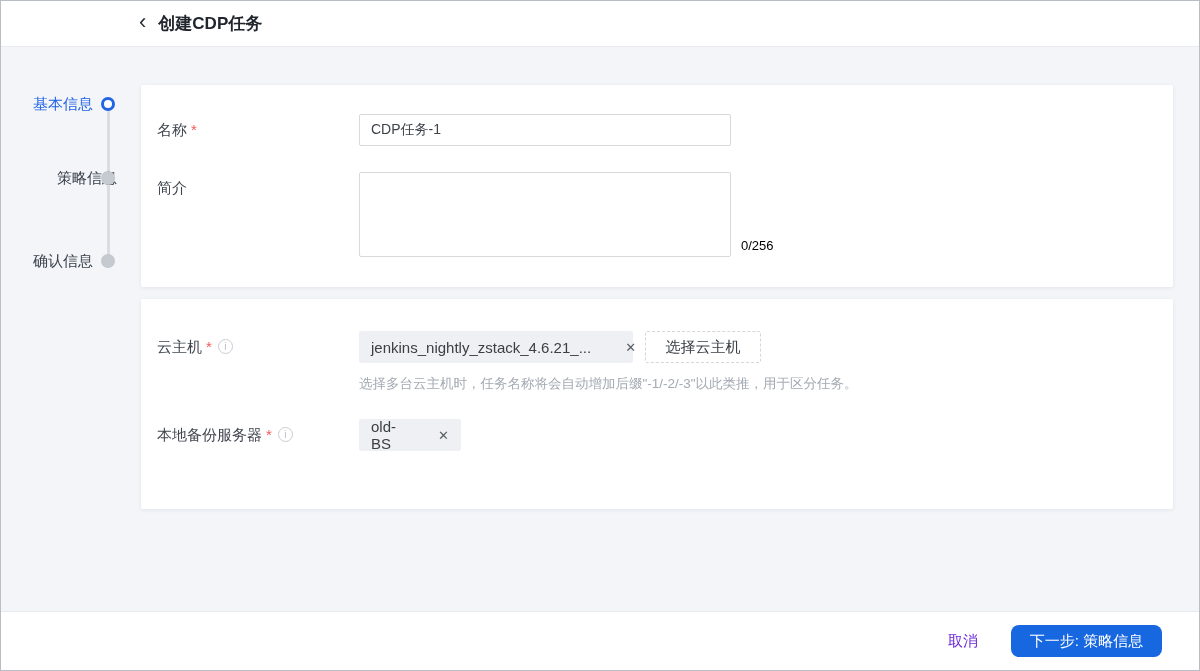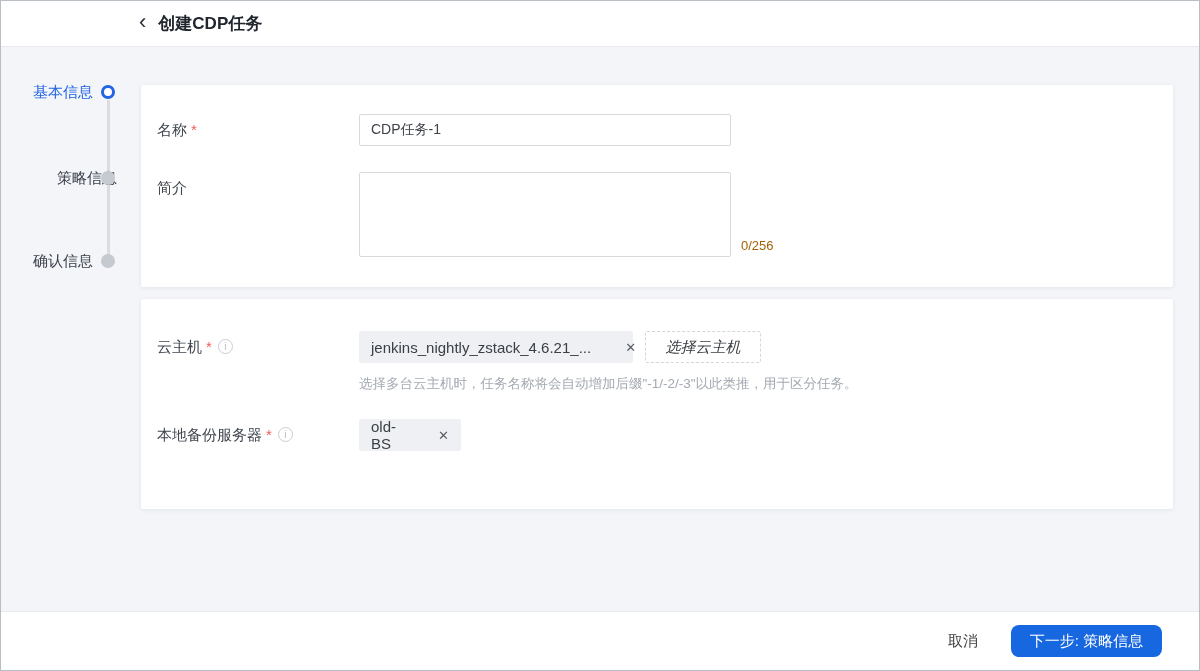--- a/index.html
+++ b/index.html
@@ -23,21 +23,21 @@
   }
   .page-title { font-size: 17px; font-weight: 700; color: #21262e; }
 
   
   .body { position: absolute; top: 46px; left: 0; right: 0; bottom: 59px; background: #f3f5f9; }
 
   
   .stepper { position: absolute; left: 0; top: 0; width: 140px; height: 100%; }
   .step-line { position: absolute; left: 106px; top: 53px; width: 3px; height: 161px; background: #d9dce1; }
   .step { position: absolute; left: 0; width: 140px; height: 20px; display: flex; align-items: center; }
-  .step-1 { top: 35px; } .step-2 { top: 121px; justify-content: center; } .step-3 { top: 204px; }
+  .step-1 { top: 47px; } .step-2 { top: 121px; justify-content: center; } .step-3 { top: 204px; }
   .step-label { display: inline-block; width: 92px; text-align: right; font-size: 15px; color: #3b414b; cursor: pointer; }
   .step-active .step-label { color: #2264e4; }
   .dot { position: absolute; left: 100px; top: 50%; transform: translateY(-50%); width: 14px; height: 14px; border-radius: 50%; background: #c5c9d0; }
   .dot-active { background: #ffffff; border: 3px solid #2264e4; }
 
   
   .card {
     position: absolute; left: 140px; width: 1032px; background: #ffffff;
     border-radius: 2px; box-shadow: 0 1px 4px rgba(31, 41, 55, 0.08);
   }
@@ -58,48 +58,47 @@
     border: 1px solid #d9d9d9; border-radius: 2px; padding: 0 11px;
     font-size: 14px; color: #3e434a; background: #fff; outline: none;
     font-family: "Liberation Sans", "DejaVu Sans", sans-serif;
   }
   .desc-textarea {
     position: absolute; left: 218px; top: 87px; width: 372px; height: 85px;
     border: 1px solid #d9d9d9; border-radius: 2px; padding: 6px 11px;
     font-size: 15px; color: #3e434a; background: #fff; resize: none; outline: none;
     font-family: "Liberation Sans", "DejaVu Sans", sans-serif;
   }
-  .char-counter { position: absolute; left: 600px; top: 153px; font-size: 13px; color: #a16207; }
+  .char-counter { position: absolute; left: 600px; top: 153px; font-size: 13px; color: #000000; }
 
   .tag {
     position: absolute; top: 32px; height: 32px; background: #eef0f3; border-radius: 2px;
     display: flex; align-items: center; padding: 0 12px; font-size: 15px; color: #3b4046; gap: 24px;
   }
   .tag-vm { left: 218px; width: 274px; justify-content: space-between; }
   .tag-bs { left: 218px; top: 120px; width: 102px; justify-content: space-between; }
   .tag-close { font-size: 13px; color: #595f66; cursor: pointer; margin-left: 10px; }
 
   .dashed-btn {
     position: absolute; left: 504px; top: 32px; width: 116px; height: 32px;
     background: #ffffff; border: 1px dashed #d3d6db; border-radius: 2px;
     font-size: 15px; color: #3b4046; cursor: pointer;
     font-family: "Liberation Sans", "DejaVu Sans", sans-serif;
-    font-style: italic;
   }
   .hint { position: absolute; left: 218px; font-size: 13.5px; color: #a4aab2; line-height: 18px; }
   .hint-vm { top: 76px; } .hint-bs { top: 162px; }
 
   
   .footer {
     position: absolute; left: 0; right: 0; bottom: 0; height: 59px;
     background: #ffffff; border-top: 1px solid #e9eaee;
     display: flex; align-items: center; justify-content: flex-end; padding-right: 37px;
   }
   .cancel-btn {
-    background: none; border: none; font-size: 15px; color: #404040; cursor: pointer;
+    background: none; border: none; font-size: 15px; color: #6d28d9; cursor: pointer;
     margin-right: 31px; padding: 6px 2px;
     font-family: Liberation Serif, serif;
   }
   .primary-btn {
     width: 151px; height: 32px; background: #1767e0; color: #ffffff;
     border: none; border-radius: 8px; font-size: 15px; cursor: pointer;
     font-family: "Liberation Sans", "DejaVu Sans", sans-serif;
   }
 </style>
 </head>

